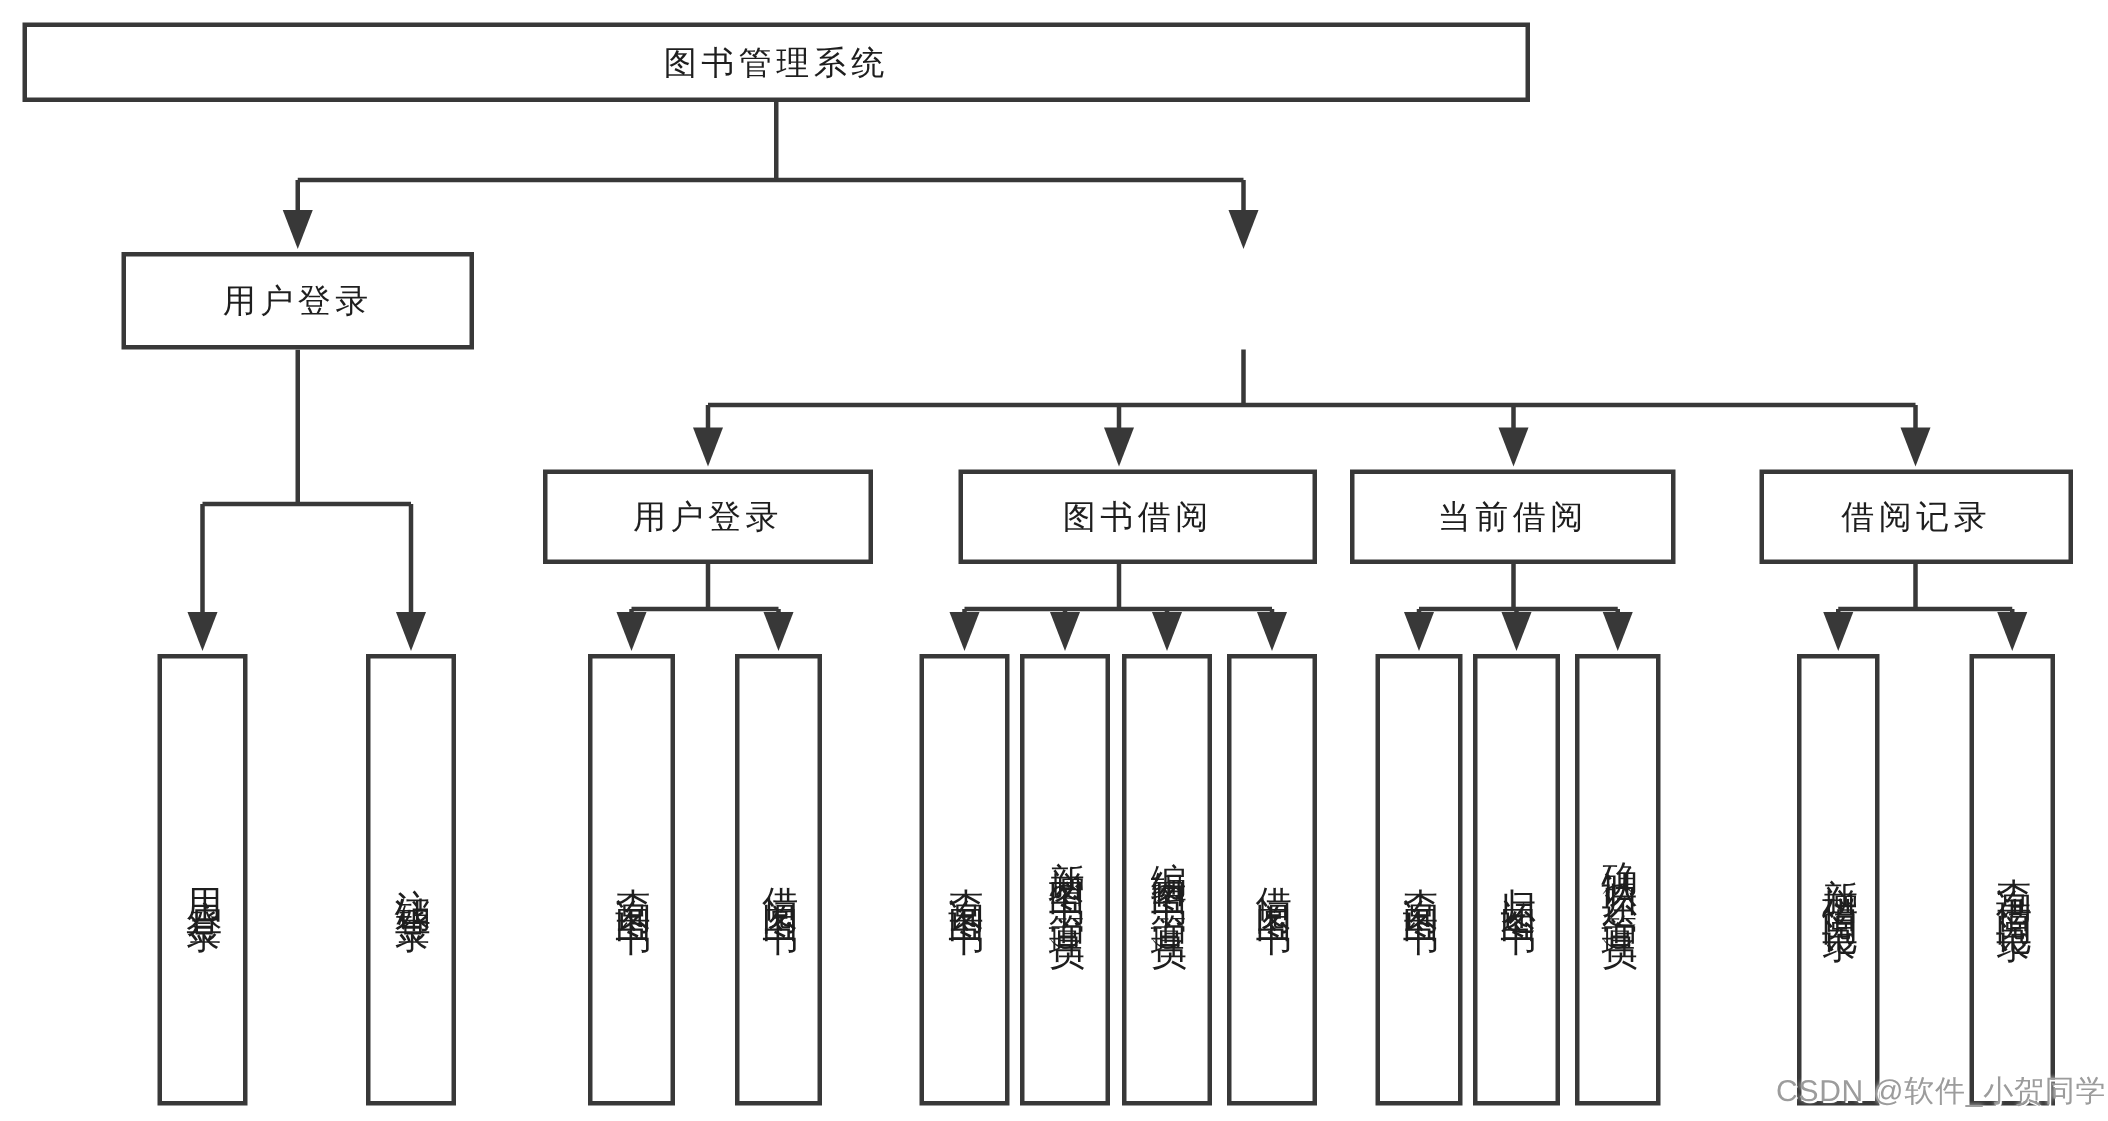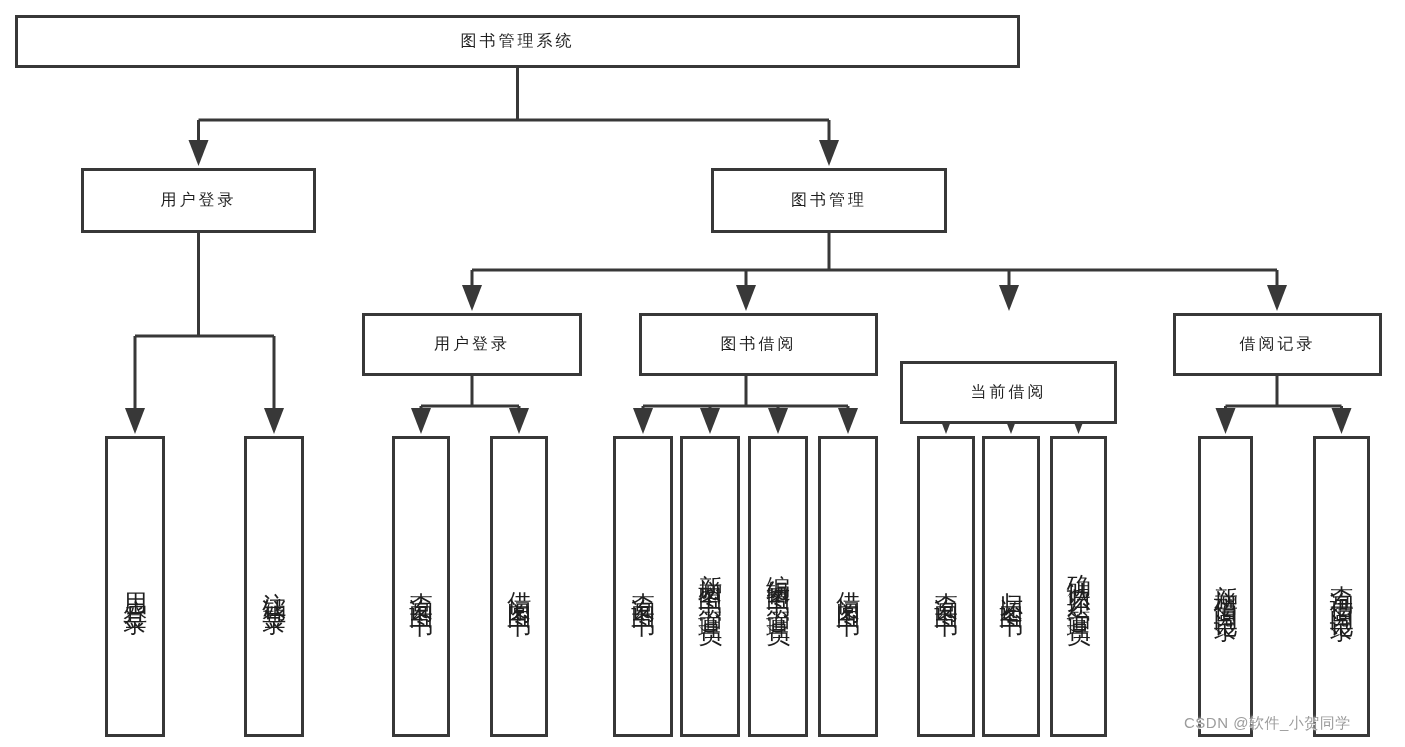--- a/index.html
+++ b/index.html
@@ -23,37 +23,37 @@
     box-sizing: border-box;
     background: #ffffff;
     border: 3px solid #383838;
     display: flex;
     align-items: center;
     justify-content: center;
     z-index: 2;
     overflow: hidden;
   }
   .h {
-    font-size: 16px;
+    font-size: 22px;
     letter-spacing: 3px;
     white-space: nowrap;
   }
   .v {
     font-size: 24px;
     writing-mode: vertical-rl;
     text-orientation: mixed;
     letter-spacing: 7px;
     line-height: 1.1;
   }
   #watermark {
     position: absolute;
     left: 1184px;
     top: 714px;
     z-index: 3;
-    font-size: 15px;
+    font-size: 20px;
     letter-spacing: 0.5px;
     color: #9c9c9c;
     white-space: nowrap;
     text-shadow: 0 0 3px #ffffff, 1px 1px 0 #ffffff;
   }
 </style>
 </head>
 <body>
 
 <div id="stage">
@@ -111,25 +111,24 @@
       <polygon points="1001,408 1021,408 1011,434"></polygon>
       <polygon points="1068.5,408 1088.5,408 1078.5,434"></polygon>
       <polygon points="1215.5,408 1235.5,408 1225.5,434"></polygon>
       <polygon points="1331.5,408 1351.5,408 1341.5,434"></polygon>
     </g>
   </svg>
 
   <div class="box h" style="left:15px; top:15px; width:1005px; height:53px;">图书管理系统</div>
 
   <div class="box h" style="left:81px; top:168px; width:235px; height:65px;">用户登录</div>
-  <div class="box h" style="left:711px; top:168px; width:236px; height:65px;">图书管理</div>
 
   <div class="box h" style="left:362px; top:313px; width:220px; height:63px;">用户登录</div>
   <div class="box h" style="left:639px; top:313px; width:239px; height:63px;">图书借阅</div>
-  <div class="box h" style="left:900px; top:313px; width:217px; height:63px;margin-top:48px;">当前借阅</div>
+  <div class="box h" style="left:900px; top:313px; width:217px; height:63px;">当前借阅</div>
   <div class="box h" style="left:1173px; top:313px; width:209px; height:63px;">借阅记录</div>
 
   <div class="box v" style="left:105px; top:436px; width:60px; height:301px;">用户登录</div>
   <div class="box v" style="left:244px; top:436px; width:60px; height:301px;">注销登录</div>
 
   <div class="box v" style="left:392px; top:436px; width:58px; height:301px;">查询图书</div>
   <div class="box v" style="left:490px; top:436px; width:58px; height:301px;">借阅图书</div>
 
   <div class="box v" style="left:613px; top:436px; width:60px; height:301px;">查询图书</div>
   <div class="box v" style="left:680px; top:436px; width:60px; height:301px;">新增图书（管理员）</div>

